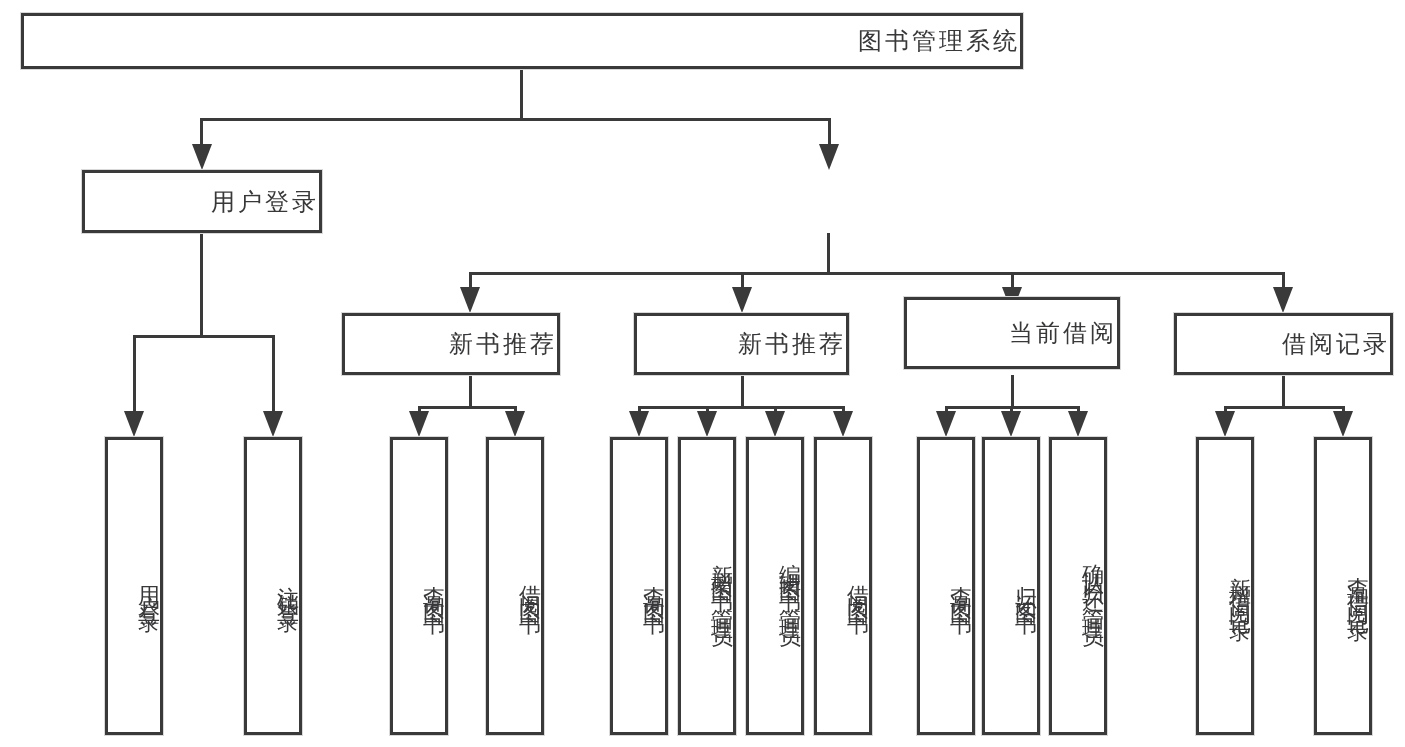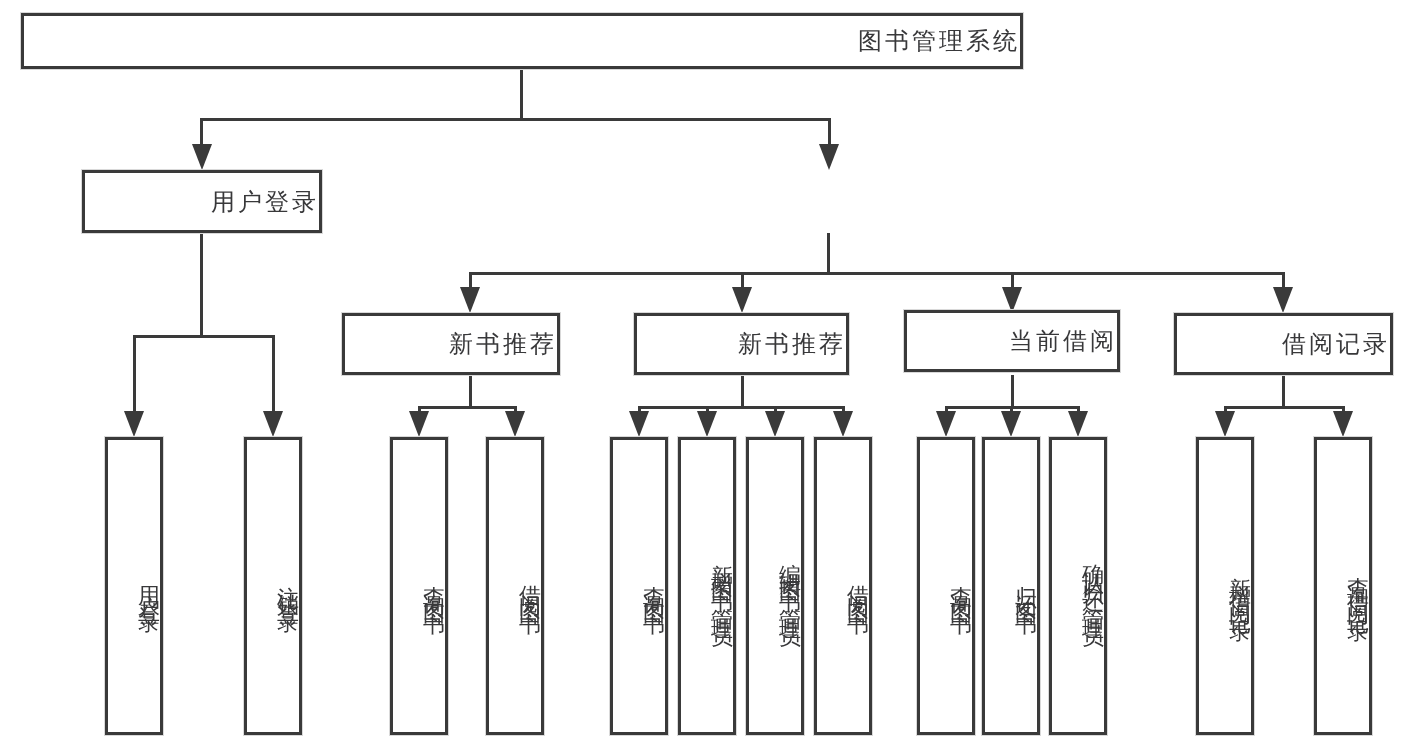--- a/index.html
+++ b/index.html
@@ -131,21 +131,21 @@
   <div class="box" style="left:82px;top:170px;width:240px;height:63px">
     <span class="nlabel">用户登录</span>
   </div>
 
   <div class="box" style="left:342px;top:313px;width:218px;height:62px">
     <span class="nlabel">新书推荐</span>
   </div>
   <div class="box" style="left:634px;top:313px;width:215px;height:62px">
     <span class="nlabel">新书推荐</span>
   </div>
-  <div class="box" style="left:904px;top:310px;width:216px;height:62px">
+  <div class="box" style="left:904px;top:297px;width:216px;height:72px">
     <span class="nlabel">当前借阅</span>
   </div>
   <div class="box" style="left:1174px;top:313px;width:219px;height:62px">
     <span class="nlabel">借阅记录</span>
   </div>
 
   <div class="box leaf" style="left:105px">
     <span class="vlabel">用户登录</span>
   </div>
   <div class="box leaf" style="left:244px">

